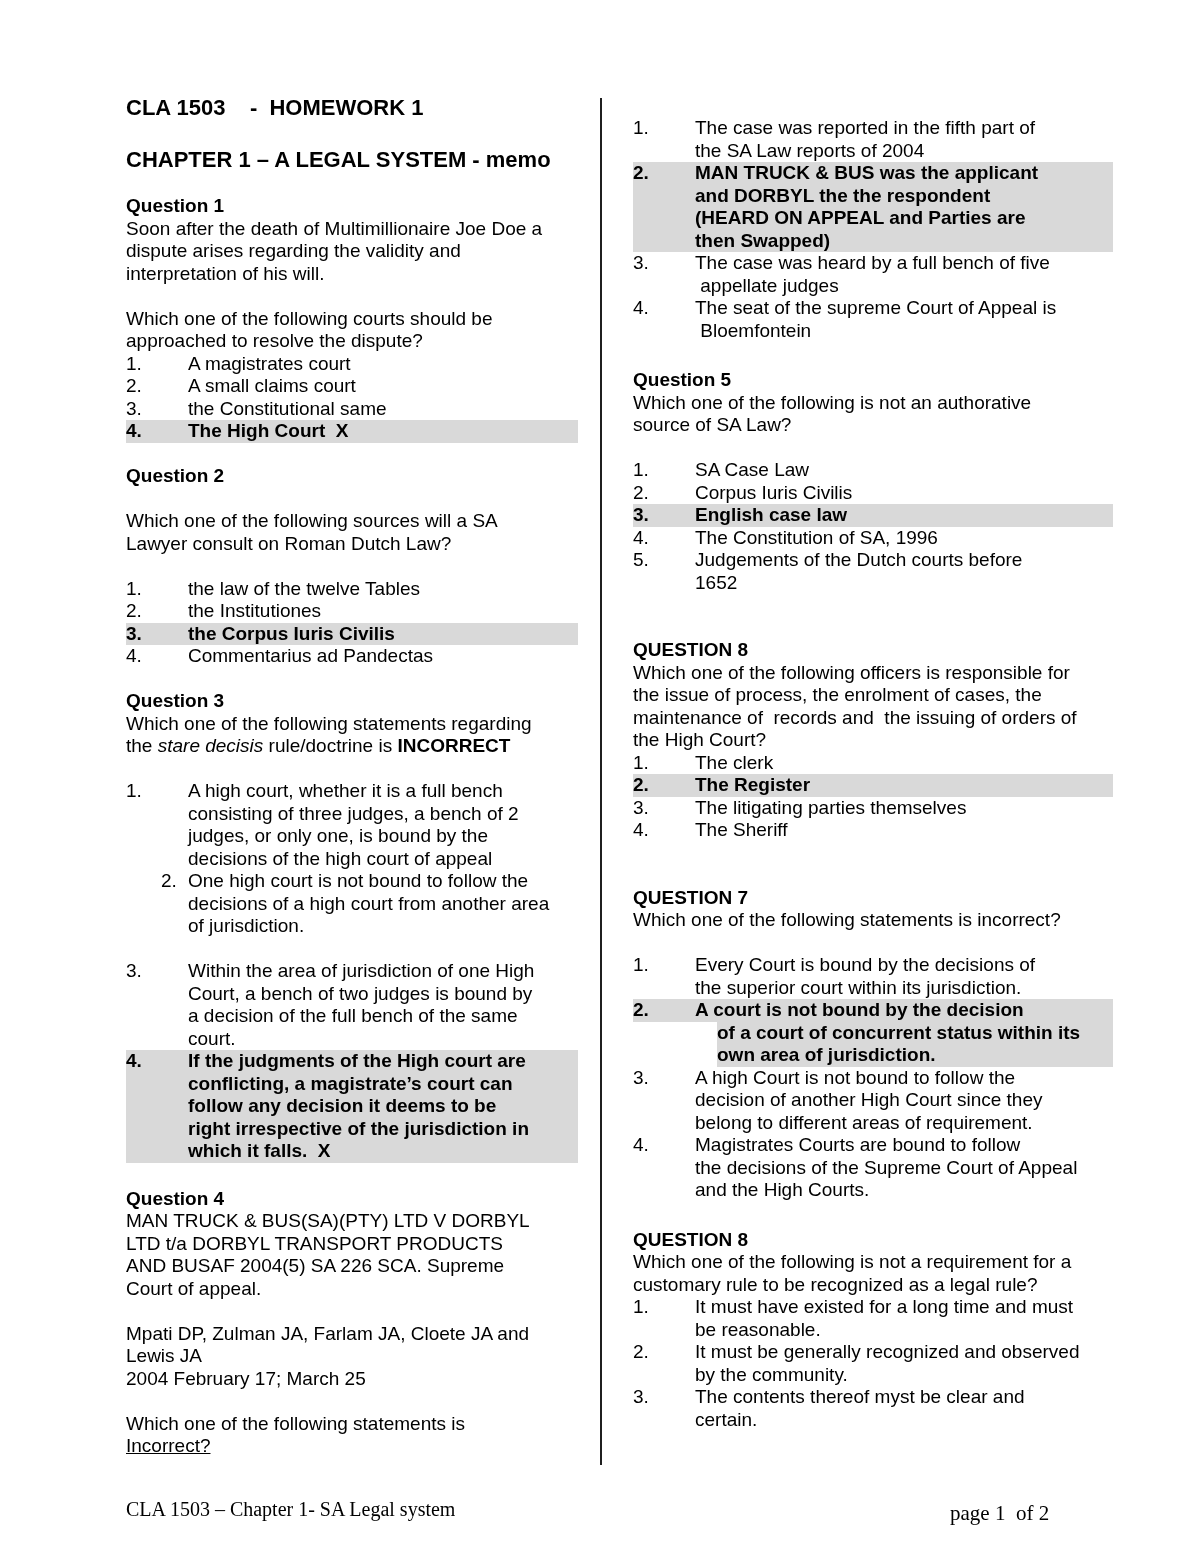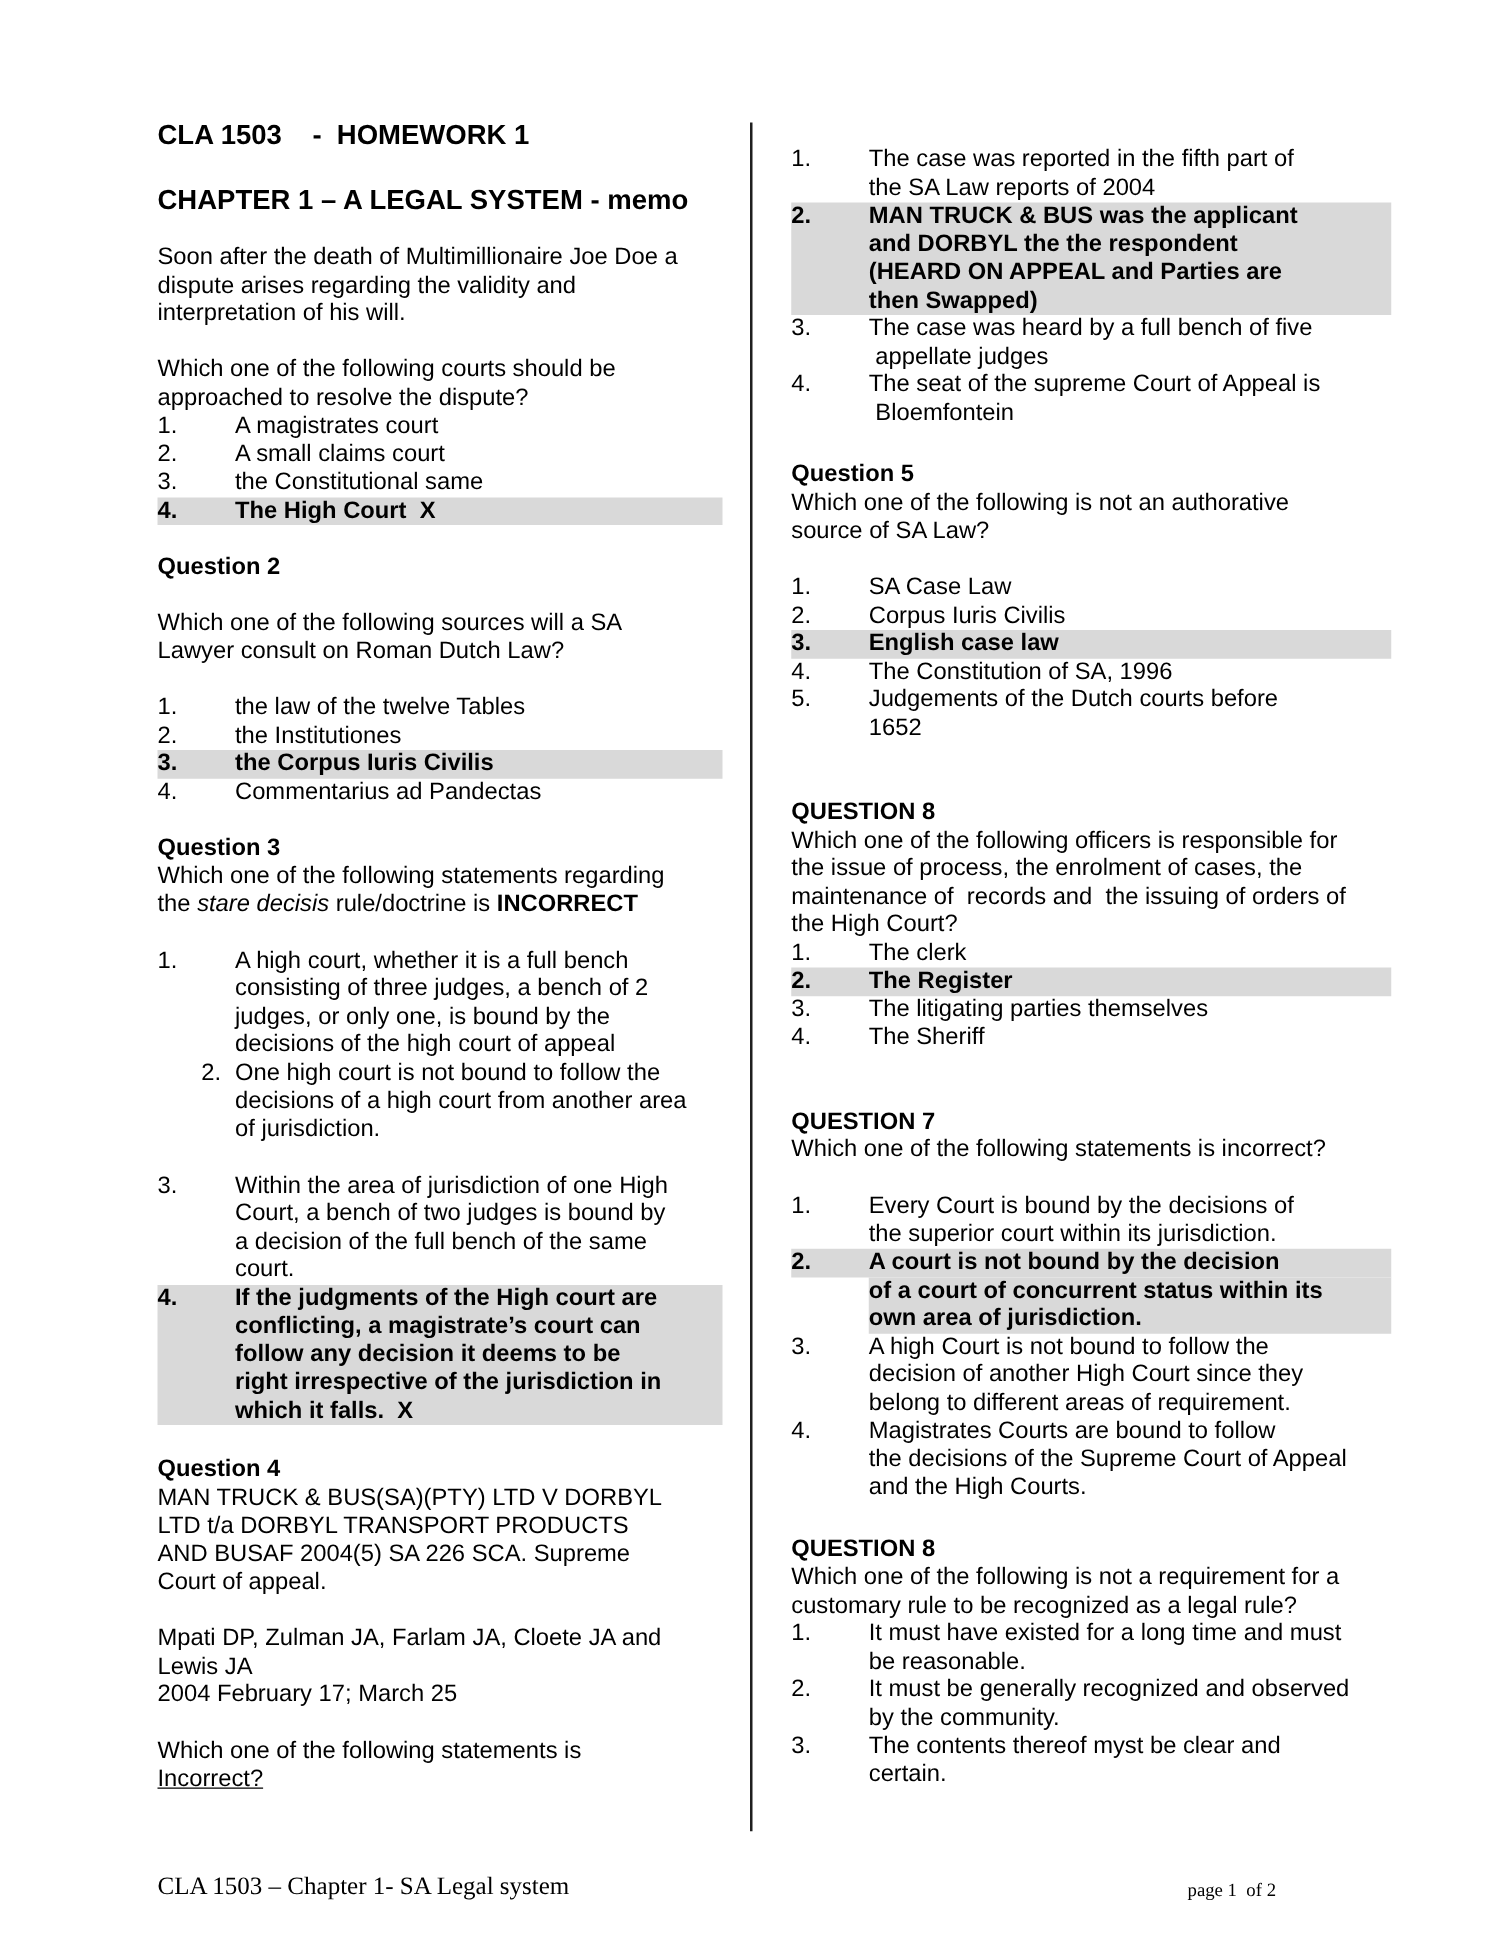--- a/index.html
+++ b/index.html
@@ -24,38 +24,39 @@
   .mt1{margin-top:22.5px;}
   .mt-q4{margin-top:25px;}
   .mt-md{margin-top:27px;}
   .mt-lg{margin-top:45px;}
   .opt{display:flex;align-items:flex-start;}
   .opt .num{flex:0 0 62px;}
   .opt .num.num-shift{text-indent:35px;}
   .opt .txt{flex:1 1 auto;white-space:pre-wrap;}
   .hl{background:var(--hl,#d9d9d9);}
   .bold{font-weight:bold;}
-  .cont{margin-left:62px;white-space:pre-wrap;}
+  .cont{margin-left:84px;white-space:pre-wrap;}
   .u{text-decoration:underline;}
   .footer-left{position:absolute;left:126px;top:1498px;font-family:"Liberation Serif",serif;font-size:20px;white-space:pre-wrap;}
-  .footer-right{position:absolute;left:950px;top:1502px;font-family:"Liberation Serif",serif;font-size:15px;white-space:pre-wrap;}
+  .footer-right{position:absolute;left:950px;top:1502px;font-family:"Liberation Serif",serif;font-size:21px;white-space:pre-wrap;}
 </style>
 </head>
 <body>
 
 <div class="page">
 
   <div class="divider"></div>
 
   <div class="col col-left">
 
     <div class="h1">CLA 1503    -  HOMEWORK 1</div>
     <div class="h2">CHAPTER 1 – A LEGAL SYSTEM - memo</div>
 
     <section>
+      <div class="qtitle">Question 1</div>
       <div class="text">Soon after the death of Multimillionaire Joe Doe a
 dispute arises regarding the validity and
 interpretation of his will.</div>
       <div class="text mt1">Which one of the following courts should be
 approached to resolve the dispute?</div>
       <div>
         <div class="opt">
             <span class="num">1.</span>
             <span class="txt">A magistrates court</span>
           </div>

